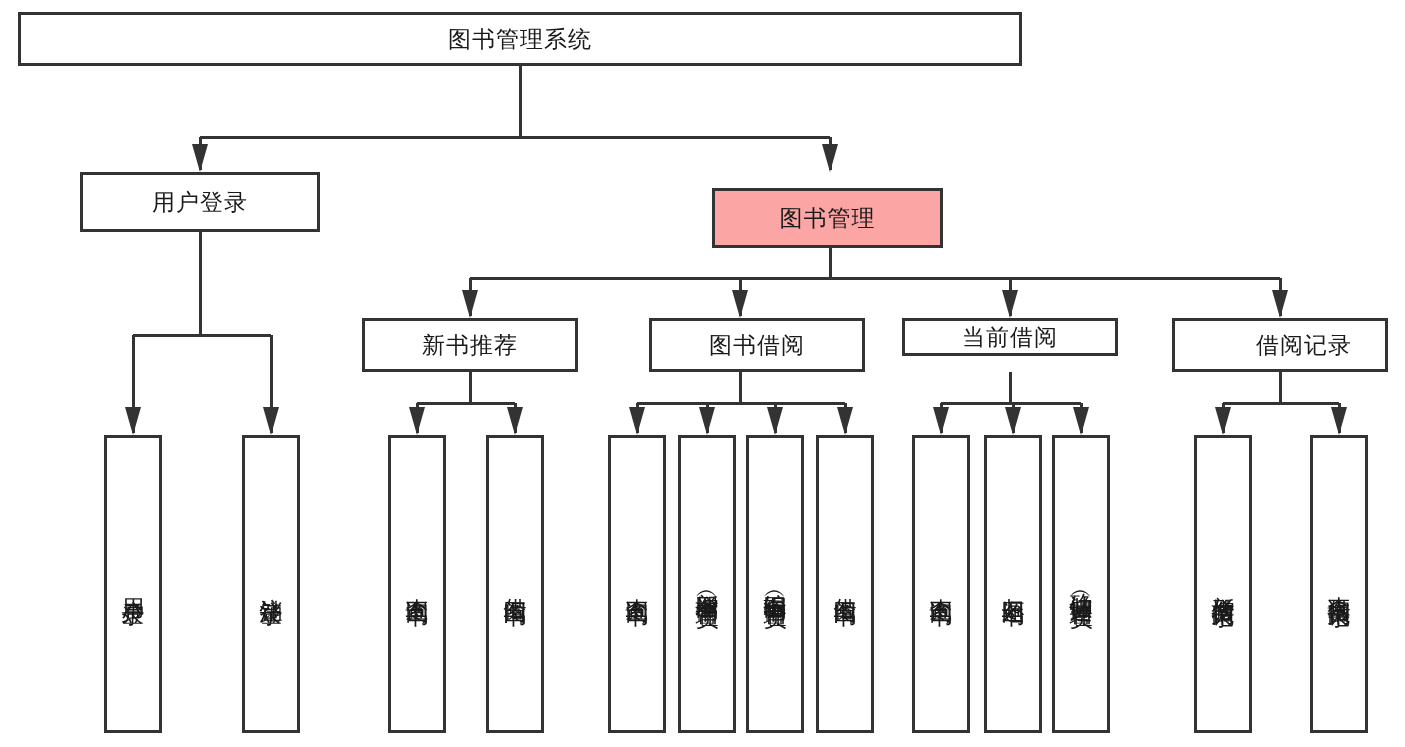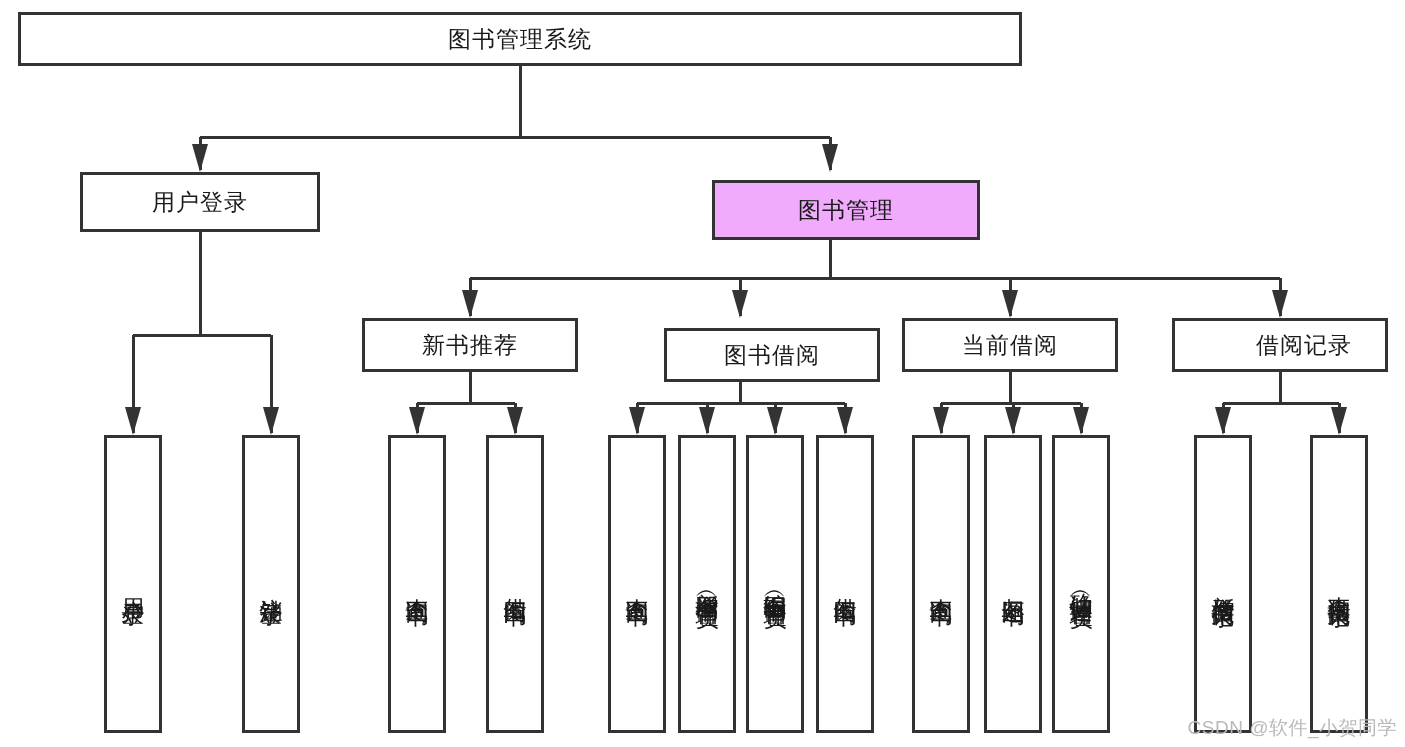--- a/index.html
+++ b/index.html
@@ -123,30 +123,30 @@
       <path d="M 1331 407 L 1347 407 L 1339 435 Z" fill="#333333"></path>
     </svg>
 
   <div id="node-layer">
       <div class="node-box horizontal" style="left: 18px; top: 12px; width: 1004px; height: 54px; border-color: rgb(51, 51, 51); background: rgb(255, 255, 255); color: rgb(26, 26, 26);">
         <span class="node-label-h">图书管理系统</span>
       </div>
       <div class="node-box horizontal" style="left: 80px; top: 172px; width: 240px; height: 60px; border-color: rgb(51, 51, 51); background: rgb(255, 255, 255); color: rgb(26, 26, 26);">
         <span class="node-label-h">用户登录</span>
       </div>
-      <div class="node-box horizontal" style="left: 712px; top: 180px; width: 268px; height: 60px; border-color: rgb(51, 51, 51); background: #f0abfc; color: rgb(26, 26, 26);">
+      <div class="node-box horizontal" style="left: 712px; top: 188px; width: 231px; height: 60px; border-color: rgb(51, 51, 51); background: #fca5a5; color: rgb(26, 26, 26);">
         <span class="node-label-h">图书管理</span>
       </div>
       <div class="node-box horizontal" style="left: 362px; top: 318px; width: 216px; height: 54px; border-color: rgb(51, 51, 51); background: rgb(255, 255, 255); color: rgb(26, 26, 26); align-items: center;">
         <span class="node-label-h">新书推荐</span>
       </div>
-      <div class="node-box horizontal" style="left: 664px; top: 318px; width: 216px; height: 54px; border-color: rgb(51, 51, 51); background: rgb(255, 255, 255); color: rgb(26, 26, 26); margin-top: 10px;">
+      <div class="node-box horizontal" style="left: 649px; top: 318px; width: 216px; height: 54px; border-color: rgb(51, 51, 51); background: rgb(255, 255, 255); color: rgb(26, 26, 26);">
         <span class="node-label-h">图书借阅</span>
       </div>
-      <div class="node-box horizontal" style="left: 902px; top: 318px; width: 216px; height: 54px; border-color: rgb(51, 51, 51); background: rgb(255, 255, 255); color: rgb(26, 26, 26);">
+      <div class="node-box horizontal" style="left: 902px; top: 318px; width: 216px; height: 38px; border-color: rgb(51, 51, 51); background: rgb(255, 255, 255); color: rgb(26, 26, 26);">
         <span class="node-label-h">当前借阅</span>
       </div>
       <div class="node-box horizontal" style="left: 1172px; top: 318px; width: 216px; height: 54px; border-color: rgb(51, 51, 51); background: rgb(255, 255, 255); color: rgb(26, 26, 26); padding-left: 48px;">
         <span class="node-label-h">借阅记录</span>
       </div>
       <div class="node-box vertical" style="left: 104px; top: 435px; width: 58px; height: 298px; border-color: rgb(51, 51, 51); background: rgb(255, 255, 255); color: rgb(26, 26, 26);">
         <span class="node-label-v">用户登录</span>
       </div>
       <div class="node-box vertical" style="left: 242px; top: 435px; width: 58px; height: 298px; border-color: rgb(51, 51, 51); background: rgb(255, 255, 255); color: rgb(26, 26, 26);">
         <span class="node-label-v">注销登录</span>
@@ -179,15 +179,14 @@
         <span class="node-label-v">确认归还（管理员）</span>
       </div>
       <div class="node-box vertical" style="left: 1194px; top: 435px; width: 58px; height: 298px; border-color: rgb(51, 51, 51); background: rgb(255, 255, 255); color: rgb(26, 26, 26);">
         <span class="node-label-v">新增借阅记录</span>
       </div>
       <div class="node-box vertical" style="left: 1310px; top: 435px; width: 58px; height: 298px; border-color: rgb(51, 51, 51); background: rgb(255, 255, 255); color: rgb(26, 26, 26);">
         <span class="node-label-v">查询借阅记录</span>
       </div>
     </div>
 
-  <div id="watermark">CSDN @软件_小贺同学</div>
 
 </div>
 
 </body></html>

